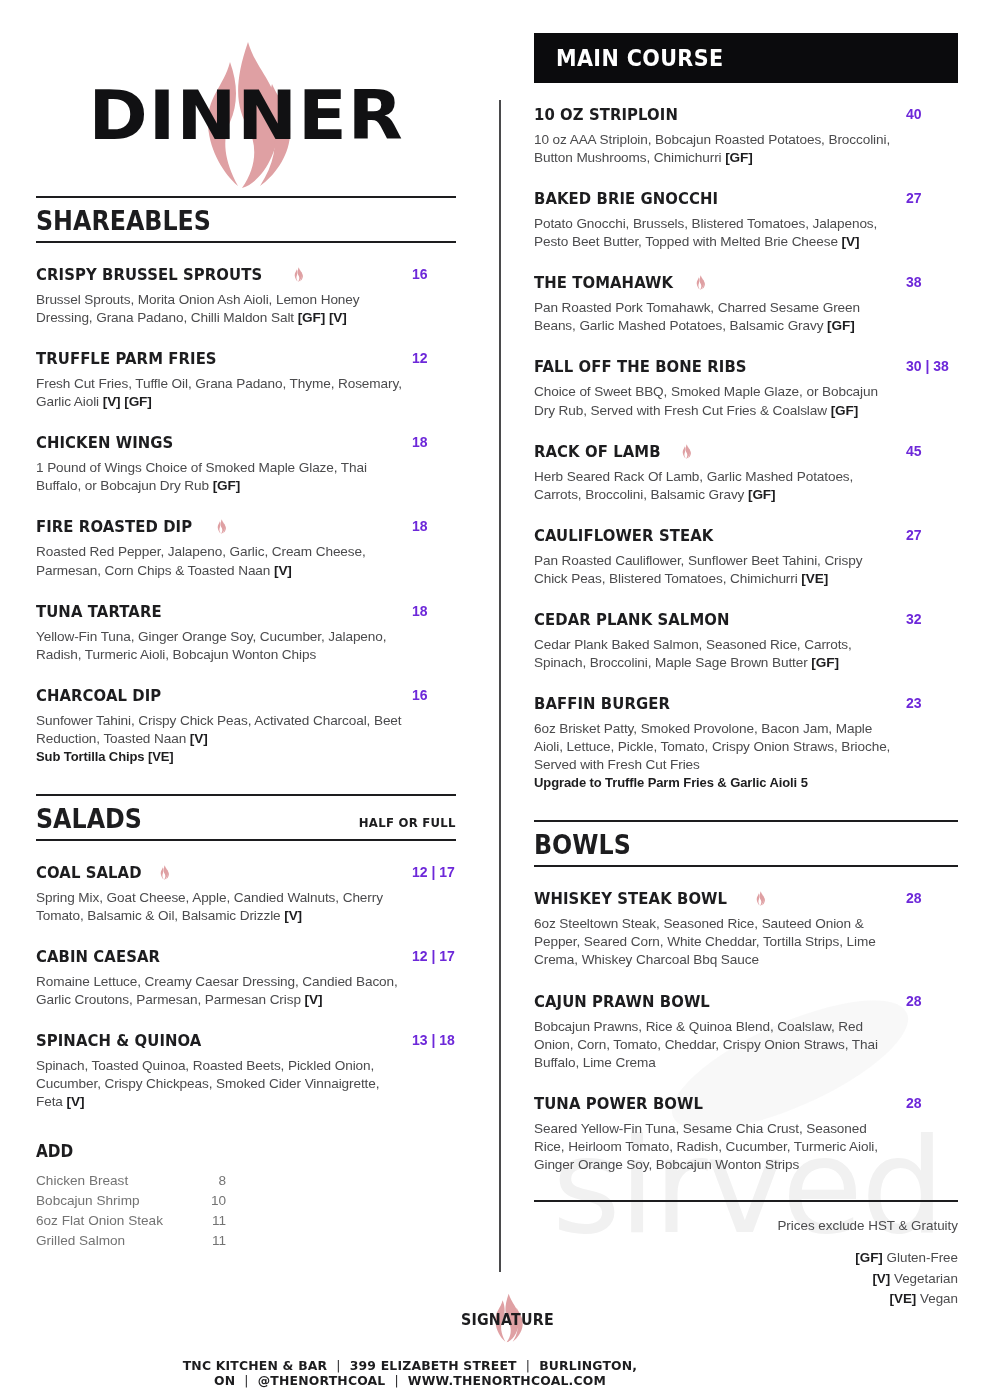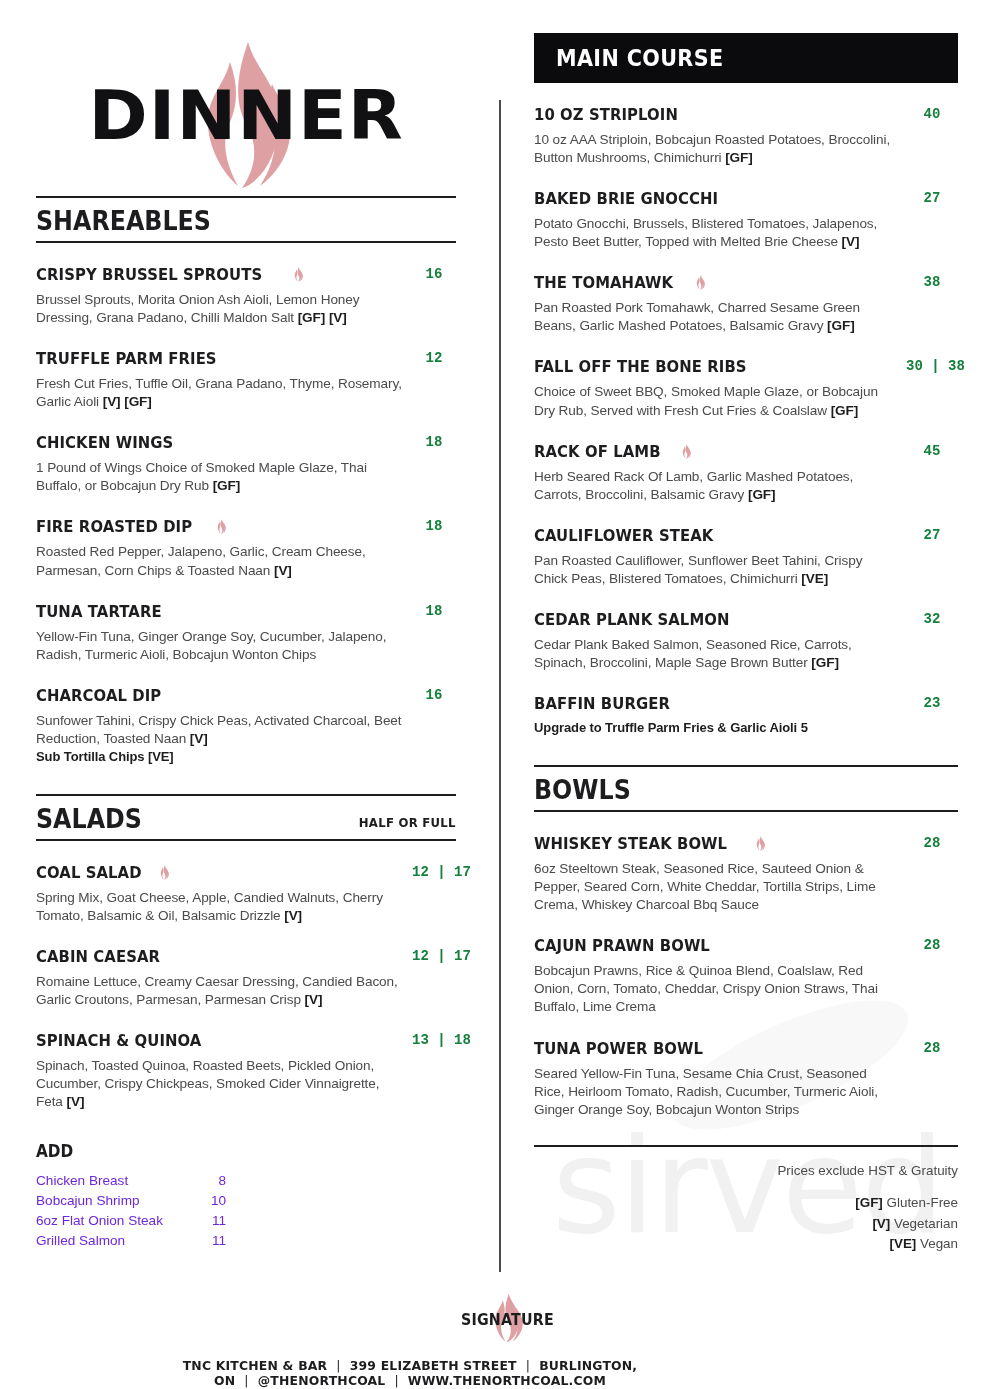--- a/index.html
+++ b/index.html
@@ -122,27 +122,27 @@
   }
   .item-desc b{color:#1d1d1f;font-weight:700;}
   .item-sub{
     font-size:13px;
     font-weight:700;
     color:#1d1d1f;
     margin-top:1px;
     letter-spacing:-.1px;
   }
   .item-price{
-    font-family:Liberation Mono, monospace;
+    font-family:Liberation Sans, sans-serif;
     font-weight:700;
     font-size:14px;
-    color:#15803d;
+    color:#6d28d9;
     white-space:nowrap;
     padding-top:1px;
-    text-align:center;
+    text-align:left;
   }
   .col-left .item-price{min-width:44px;}
   .col-right .item-price{min-width:52px;}
 
   
   .flame{
     display:inline-block;
     width:13px;height:15px;
     vertical-align:-2px;
     margin-left:5px;
@@ -150,21 +150,21 @@
 
   
   .addon-head{
     font-family:"DejaVu Sans", sans-serif;
     font-weight:700;
     font-size:17px;
     color:#1d1d1f;
     margin-top:30px;margin-bottom:10px;
   }
   .addon-head span{display:inline-block;transform:scaleX(.9);transform-origin:left;}
-  .addon-row{display:flex;font-size:13.6px;color:#6d28d9;line-height:1.47;}
+  .addon-row{display:flex;font-size:13.6px;color:#737373;line-height:1.47;}
   .addon-label{width:150px;}
   .addon-price{width:40px;text-align:right;}
 
   
   .rule{border-top:2.5px solid #1d1d1f;margin-top:26px;}
   .notes{margin-top:14px;text-align:right;}
   .note-line{font-size:13.4px;color:#4b4b4d;line-height:1.52;}
   .note-line b{color:#1d1d1f;font-weight:700;}
 
   
@@ -396,20 +396,21 @@
         <div class="item">
           <div class="item-main">
             <div class="item-name"><span class="nm">CEDAR PLANK SALMON</span></div>
             <div class="item-desc">Cedar Plank Baked Salmon, Seasoned Rice, Carrots, Spinach, Broccolini, Maple Sage Brown Butter <b>[GF]</b></div>
           </div>
           <div class="item-price">32</div>
         </div>
         <div class="item">
           <div class="item-main">
             <div class="item-name"><span class="nm">BAFFIN BURGER</span></div>
+            <div class="item-desc">6oz Brisket Patty, Smoked Provolone, Bacon Jam, Maple Aioli, Lettuce, Pickle, Tomato, Crispy Onion Straws, Brioche, Served with Fresh Cut Fries</div>
             <div class="item-sub">Upgrade to Truffle Parm Fries &amp; Garlic Aioli  5</div>
           </div>
           <div class="item-price">23</div>
         </div>
       </div>
 
     <div class="section" style="margin-top:30px;">
       <div class="section-title">BOWLS</div>
     </div>
     <div class="items" id="bowls-items">

